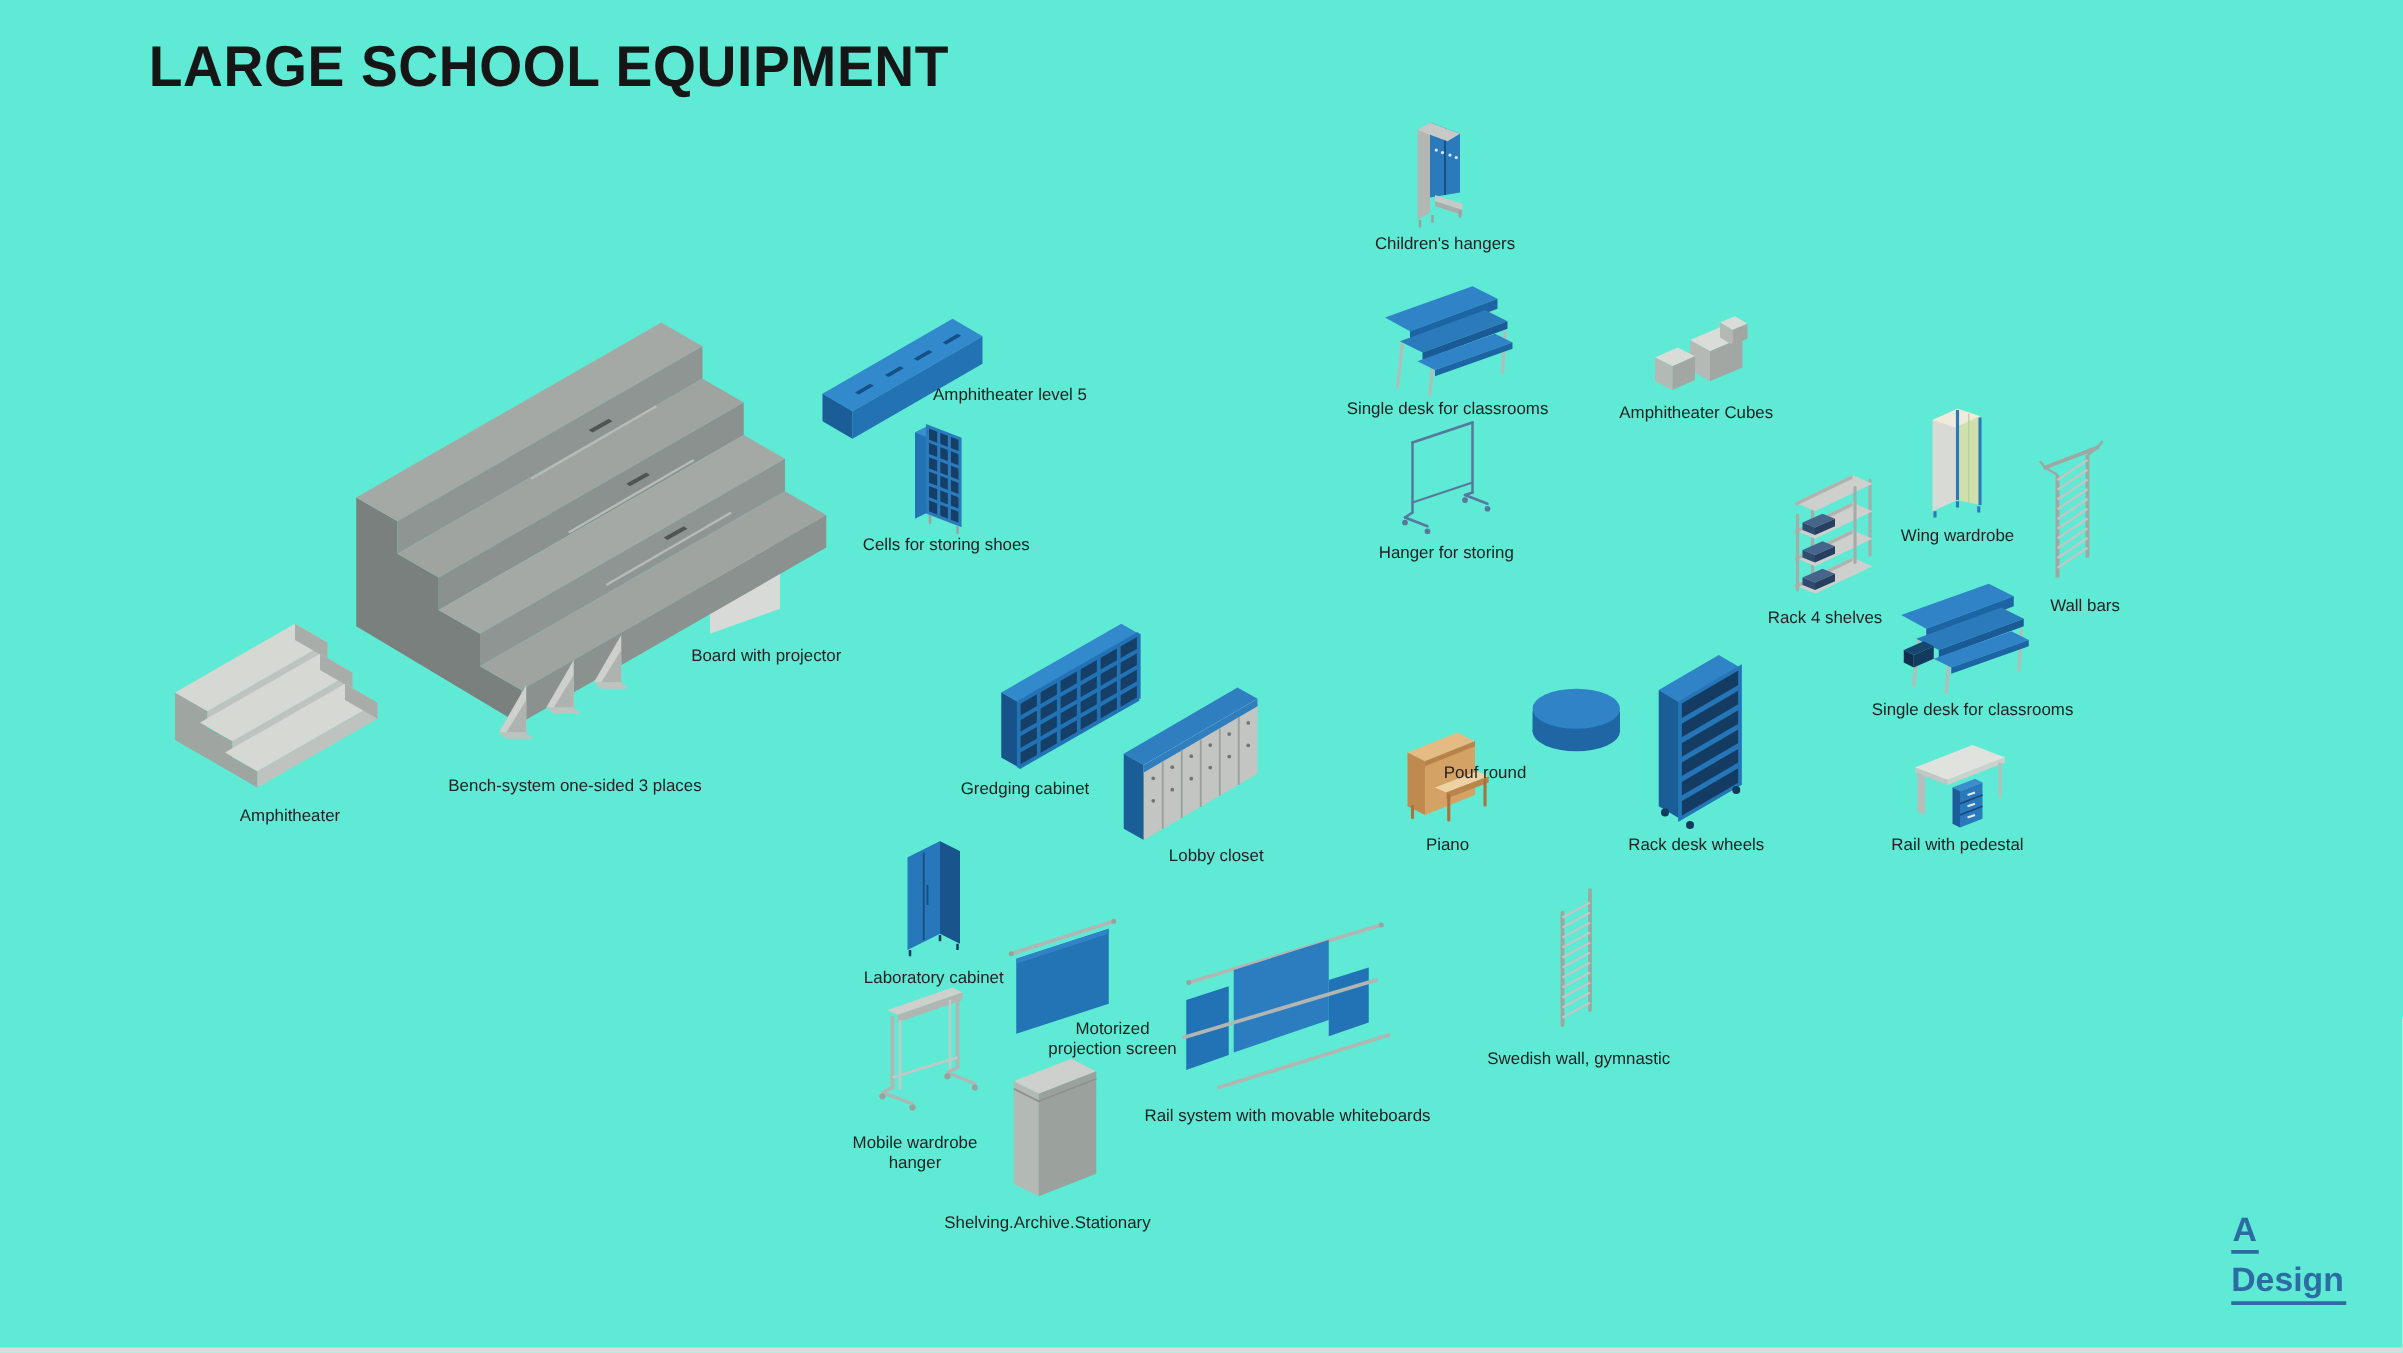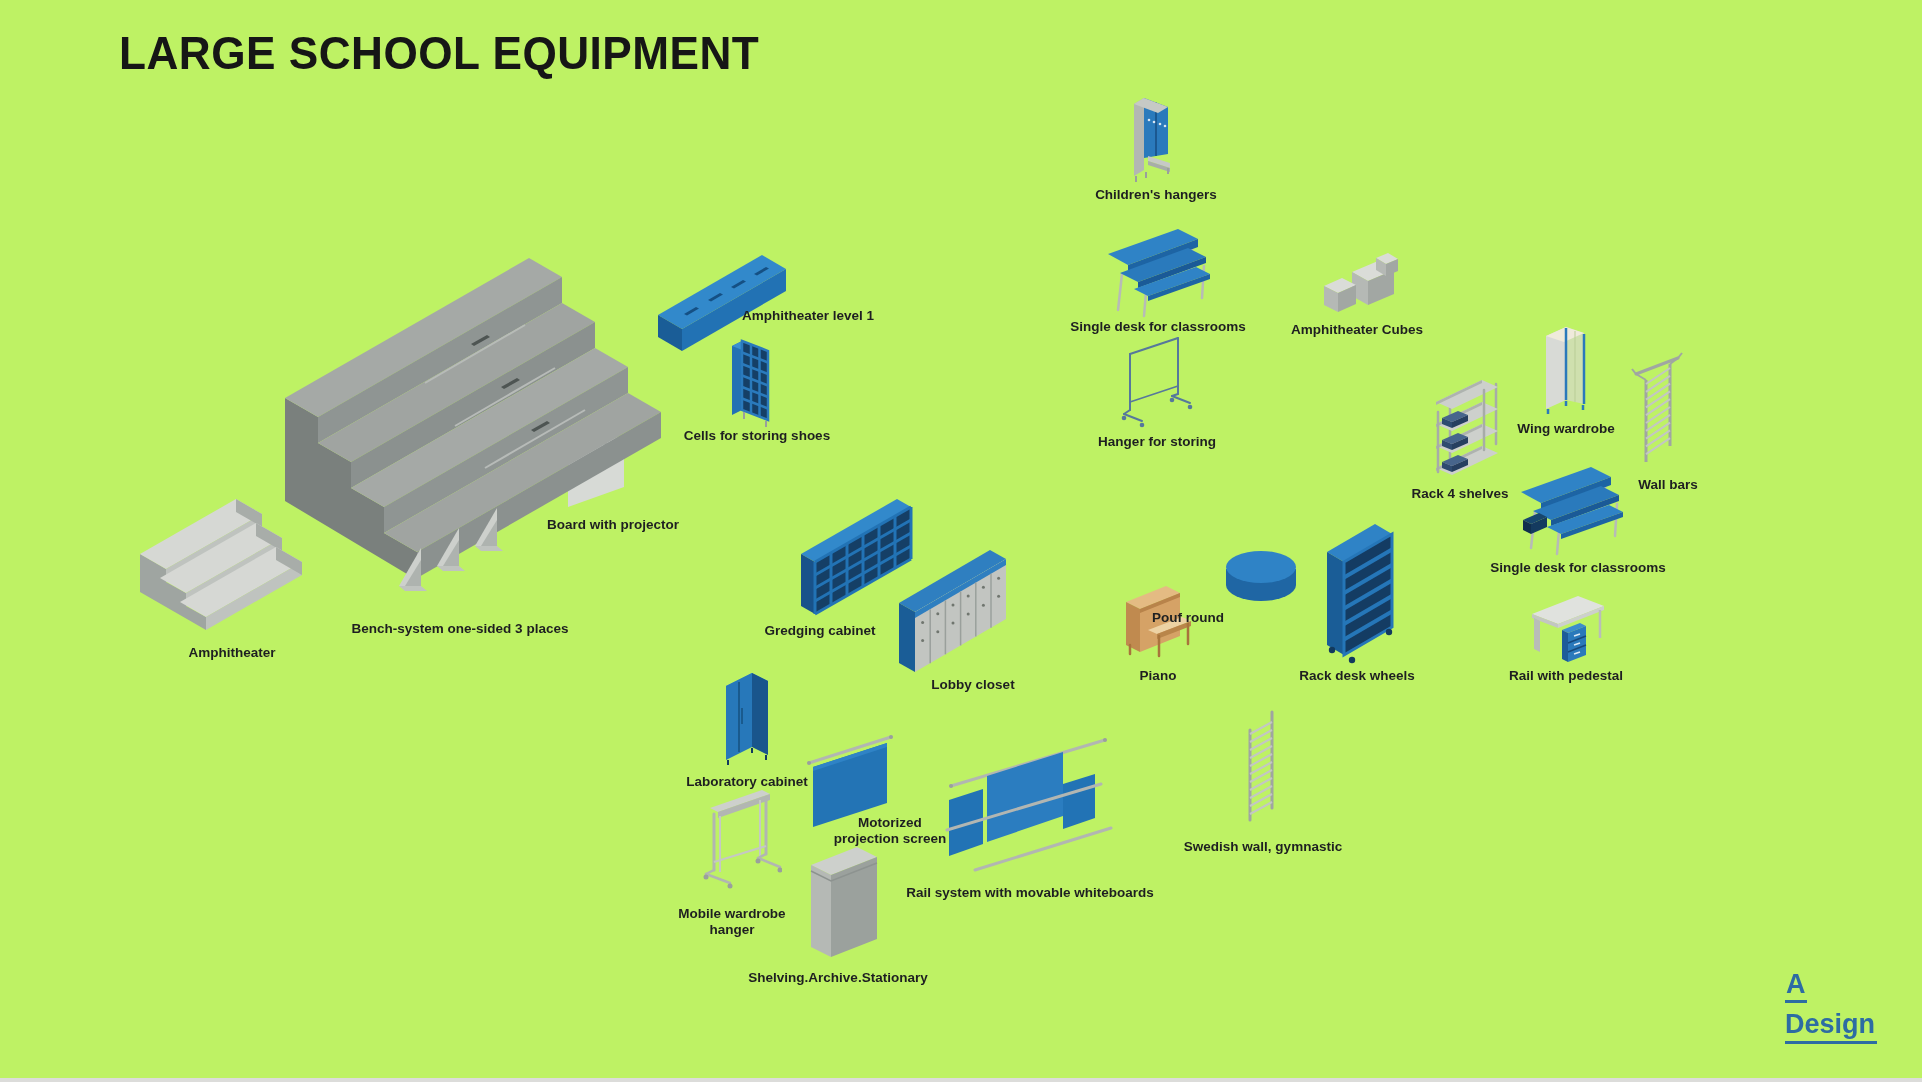--- a/index.html
+++ b/index.html
@@ -1,23 +1,23 @@
 <!DOCTYPE html>
 <html><head>
 <meta charset="utf-8">
 <style>
   html,body{margin:0;padding:0;background:#f0f0ee;}
-  .canvas{position:relative;width:1922px;height:1082px;background:#bef264;overflow:hidden;
+  .canvas{position:relative;width:1922px;height:1082px;background:#5eead4;overflow:hidden;
           font-family:"Liberation Sans",sans-serif;}
   .page-title{position:absolute;left:119px;top:26px;font-size:46px;font-weight:800;
               color:#161616;letter-spacing:.5px;transform:scaleX(.96);transform-origin:left top;
               white-space:nowrap;}
   .fig{position:absolute;}
   .fig svg{display:block;}
-  .lbl{position:absolute;transform:translateX(-50%);font-size:13.5px;font-weight:700;
+  .lbl{position:absolute;transform:translateX(-50%);font-size:13.5px;font-weight:400;
        color:#1e1f21;text-align:center;white-space:nowrap;line-height:1.22;}
   .lbl.multi{white-space:pre-line;}
   .logo{position:absolute;left:1785px;top:971px;color:#2d6ca3;font-weight:700;line-height:1;}
   .logo .l1{display:inline-block;font-size:27px;border-bottom:3px solid #2d6ca3;padding:0 1px 2px 1px;}
   .logo .l2{display:inline-block;font-size:27px;border-bottom:3px solid #2d6ca3;padding:0 2px 3px 0;margin-top:8px;text-align:center;}
   .bottom-strip{position:absolute;left:0;bottom:0;width:100%;height:4px;background:#dcdcda;}
 </style>
 </head>
 <body>
 
@@ -29,21 +29,21 @@
     <svg width="150" height="112" viewBox="0 0 150 112">
       <polygon points="8,70 112,10 136,24 32,84" fill="#3289cb"></polygon>
       <polygon points="32,84 136,24 136,46 32,106" fill="#2272b4"></polygon>
       <polygon points="8,70 32,84 32,106 8,92" fill="#1a5d97"></polygon>
       <polygon points="34,69 46,62 49,63.5 37,70.5" fill="#155084"></polygon>
       <polygon points="58,55 70,48 73,49.5 61,56.5" fill="#155084"></polygon>
       <polygon points="81,42 93,35 96,36.5 84,43.5" fill="#155084"></polygon>
       <polygon points="104,29 116,22 119,23.5 107,30.5" fill="#155084"></polygon>
     </svg>
   </div>
-  <div class="lbl" style="left:808px;top:308px">Amphitheater level 1</div>
+  <div class="lbl" style="left:808px;top:308px">Amphitheater level 5</div>
 
   <div class="fig" style="left:728px;top:334px">
     <svg width="56" height="94" viewBox="0 0 56 94">
       <polygon points="4,12 14,7 14,76 4,81" fill="#2272b4"></polygon>
       <polygon points="4,12 14,7 40,17 30,22" fill="#3990d1"></polygon>
       <polygon points="14,7 40,17 40,86 14,76" fill="#153f66"></polygon>
       <line x1="23" y1="10.5" x2="23" y2="79.5" stroke="#2a7abc" stroke-width="2.5"></line>
       <line x1="31.5" y1="13.5" x2="31.5" y2="82.5" stroke="#2a7abc" stroke-width="2.5"></line>
       <line x1="14" y1="18.5" x2="40" y2="28.5" stroke="#2a7abc" stroke-width="2.5"></line>
       <line x1="14" y1="30" x2="40" y2="40" stroke="#2a7abc" stroke-width="2.5"></line>

